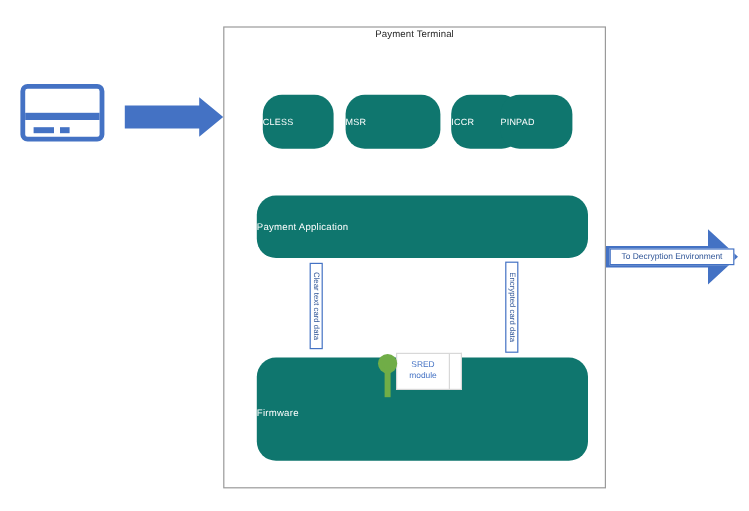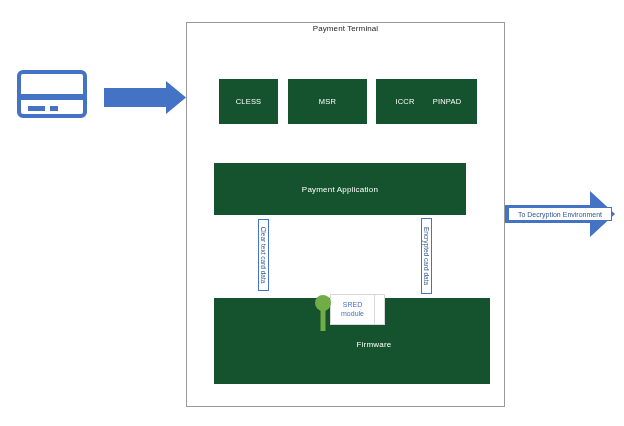--- a/index.html
+++ b/index.html
@@ -66,47 +66,47 @@
     width: 319px;
     text-align: center;
     font-size: 8px;
     color: #262626;
     letter-spacing: .1px;
   }
 
   
   .blue-box {
     position: absolute;
-    background: #14532d;
+    background: #0f766e;
     color: #ffffff;
     display: flex;
     align-items: center;
-    justify-content: center;
+    justify-content: flex-start;
     font-size: 7.5px;
     letter-spacing: .2px;
     box-sizing: border-box;
+    border-radius: 16px;
   }
 
   #box-cless  { left: 219px; top: 79px;  width: 59px; height: 45px; }
   #box-msr    { left: 288px; top: 79px;  width: 79px; height: 45px; }
   #box-iccr   { left: 356px; top: 79px;  width: 58px; height: 45px; margin-left: 20px; }
   #box-pinpad { left: 417px; top: 79px;  width: 60px; height: 45px; }
 
   #box-payment-application {
     left: 214px; top: 163px;
-    width: 252px; height: 52px;
+    width: 276px; height: 52px;
     font-size: 8px;
   }
   #box-firmware {
     left: 214px; top: 298px;
     width: 276px; height: 86px;
     font-size: 8px;
     align-items: flex-start;
     padding-top: 42px;
-    padding-left: 44px;
   }
 
   
   #sred-module {
     position: absolute;
     left: 330px; top: 294px;
     width: 45px; height: 31px;
     background: #ffffff;
     border: 1px solid #d8d8d8;
     box-sizing: border-box;

